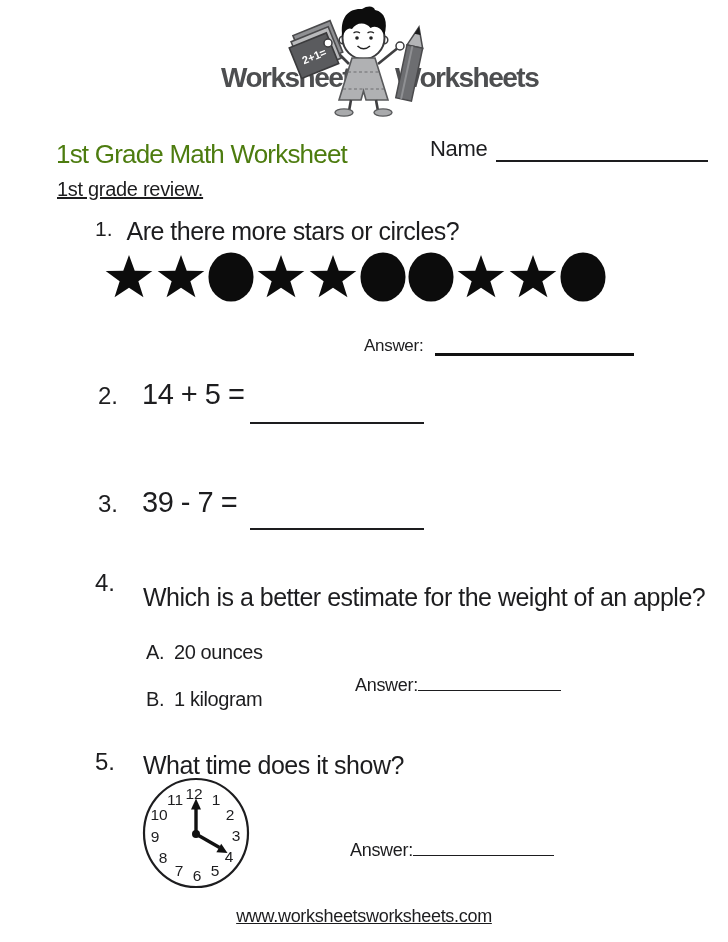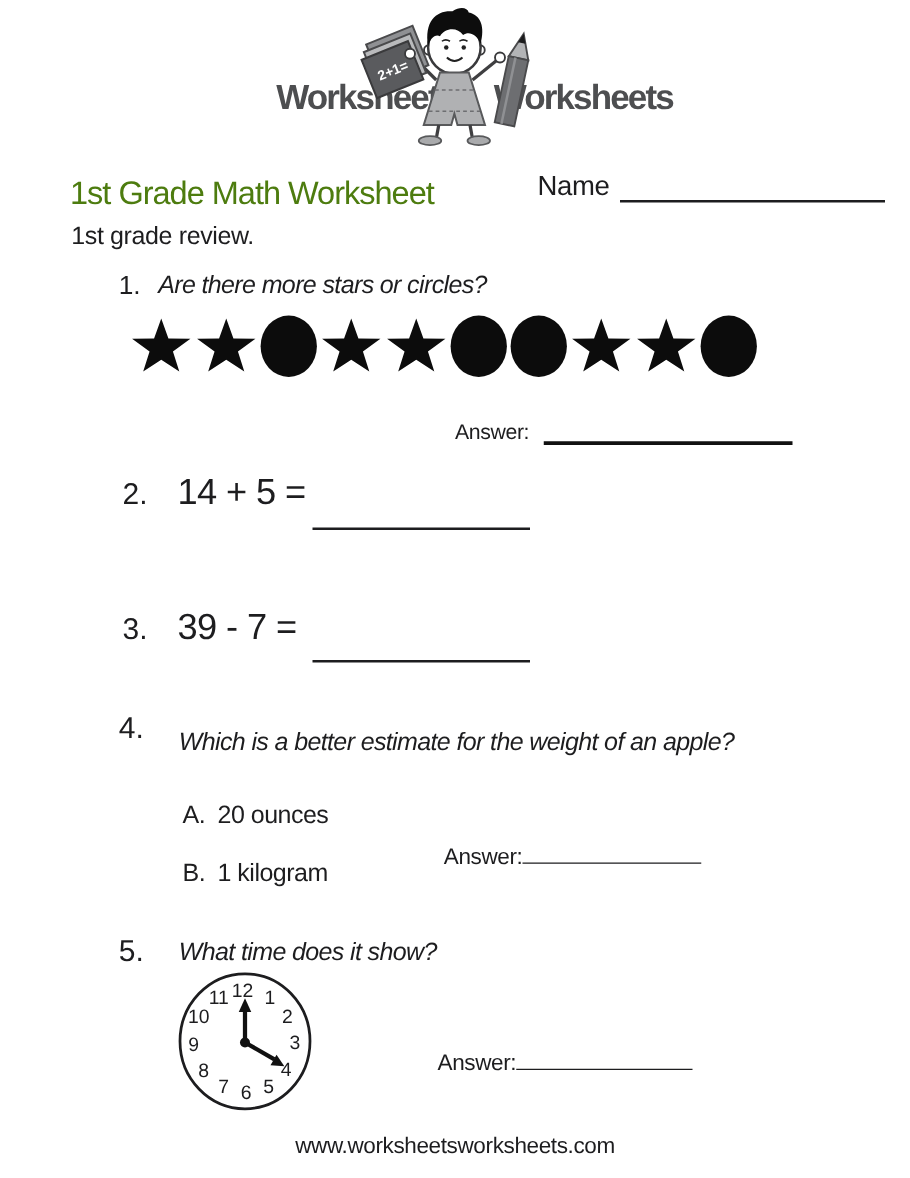--- a/index.html
+++ b/index.html
@@ -15,32 +15,32 @@
   }
   
   .title{font-size:26px;letter-spacing:-0.8px;color:#4d7c0f;white-space:nowrap;}
   .name-row{display:flex;align-items:flex-start;}
   .name-label{font-size:22px;letter-spacing:-0.3px;margin-right:8px;}
   .name-line{width:212px;border-bottom:2px solid #1d1d1f;height:24px;}
   .subtitle{font-size:20px;letter-spacing:-0.3px;}
   
   .qnum{font-size:21px;}
   .qnum-big{font-size:24px;}
-  .qtext{font-size:20px;letter-spacing:-0.5px;white-space:nowrap;font-style:italic;}
+  .qtext{font-size:25px;letter-spacing:-0.5px;white-space:nowrap;}
   .equation{font-size:29px;letter-spacing:-0.5px;white-space:nowrap;}
   .eq-line{border-bottom:2.5px solid #1d1d1f;}
   .shapes-row{display:flex;align-items:center;gap:2px;}
   .shape{display:block;}
   .answer-row{display:flex;align-items:flex-end;}
   .answer-label{font-size:17px;letter-spacing:-0.3px;}
   .ans-thick-line{width:199px;border-bottom:3px solid #111;height:12px;margin-left:12px;}
   .ans-underscore{display:inline-block;border-bottom:1.5px solid #1d1d1f;height:19px;}
   .option{display:flex;font-size:20px;letter-spacing:-0.4px;}
   .opt-letter{width:28px;}
-  .footer{width:728px;text-align:center;font-size:18px;letter-spacing:-0.3px;}
+  .footer{width:728px;text-align:center;font-size:18px;letter-spacing:-0.3px;text-decoration:underline;}
   .clock-num{font-size:15.5px;fill:#1d1d1f;}
 </style>
 </head>
 <body>
 
 <div class="page">
 
   <div class="abs logo-text" style="left:221px;top:62px;">Worksheets</div>
   <div class="abs logo-text" style="left:395px;top:62px;">Worksheets</div>
 
@@ -85,21 +85,21 @@
     <line x1="98" y1="96" x2="100" y2="107" stroke="#3f3f41" stroke-width="2.6"></line>
     <ellipse cx="66" cy="108.5" rx="9" ry="3.6" fill="#a9aaac" stroke="#58595b" stroke-width="1.4"></ellipse>
     <ellipse cx="105" cy="108.5" rx="9" ry="3.6" fill="#a9aaac" stroke="#58595b" stroke-width="1.4"></ellipse>
   </svg>
 
   <div class="abs title" style="left:56px;top:139px;">1st Grade Math Worksheet</div>
   <div class="abs name-row" style="left:430px;top:136px;">
     <span class="name-label">Name</span>
     <span class="name-line"></span>
   </div>
-  <div class="abs subtitle" style="left:57px;top:178px;">1st grade review.</div>
+  <div class="abs subtitle" style="left:57px;top:178px;text-decoration:underline;">1st grade review.</div>
 
   <div class="abs" style="left:95px;top:217px;display:flex;">
     <span class="qnum" style="margin-right:14px;">1.</span>
     <span class="qtext">Are there more stars or circles?</span>
   </div>
   <div class="abs shapes-row" style="left:104px;top:251px;height:52px;">
       <svg class="shape" preserveAspectRatio="none" viewBox="0 0 54 52" width="50" height="46">
         <polygon points="27,1 33.2,18.9 52.2,19.3 37.1,30.8 42.6,48.9 27,38.1 11.4,48.9 16.9,30.8 1.8,19.3 20.8,18.9" fill="#0c0c0c"></polygon>
       </svg>
       <svg class="shape" preserveAspectRatio="none" viewBox="0 0 54 52" width="50" height="46">

